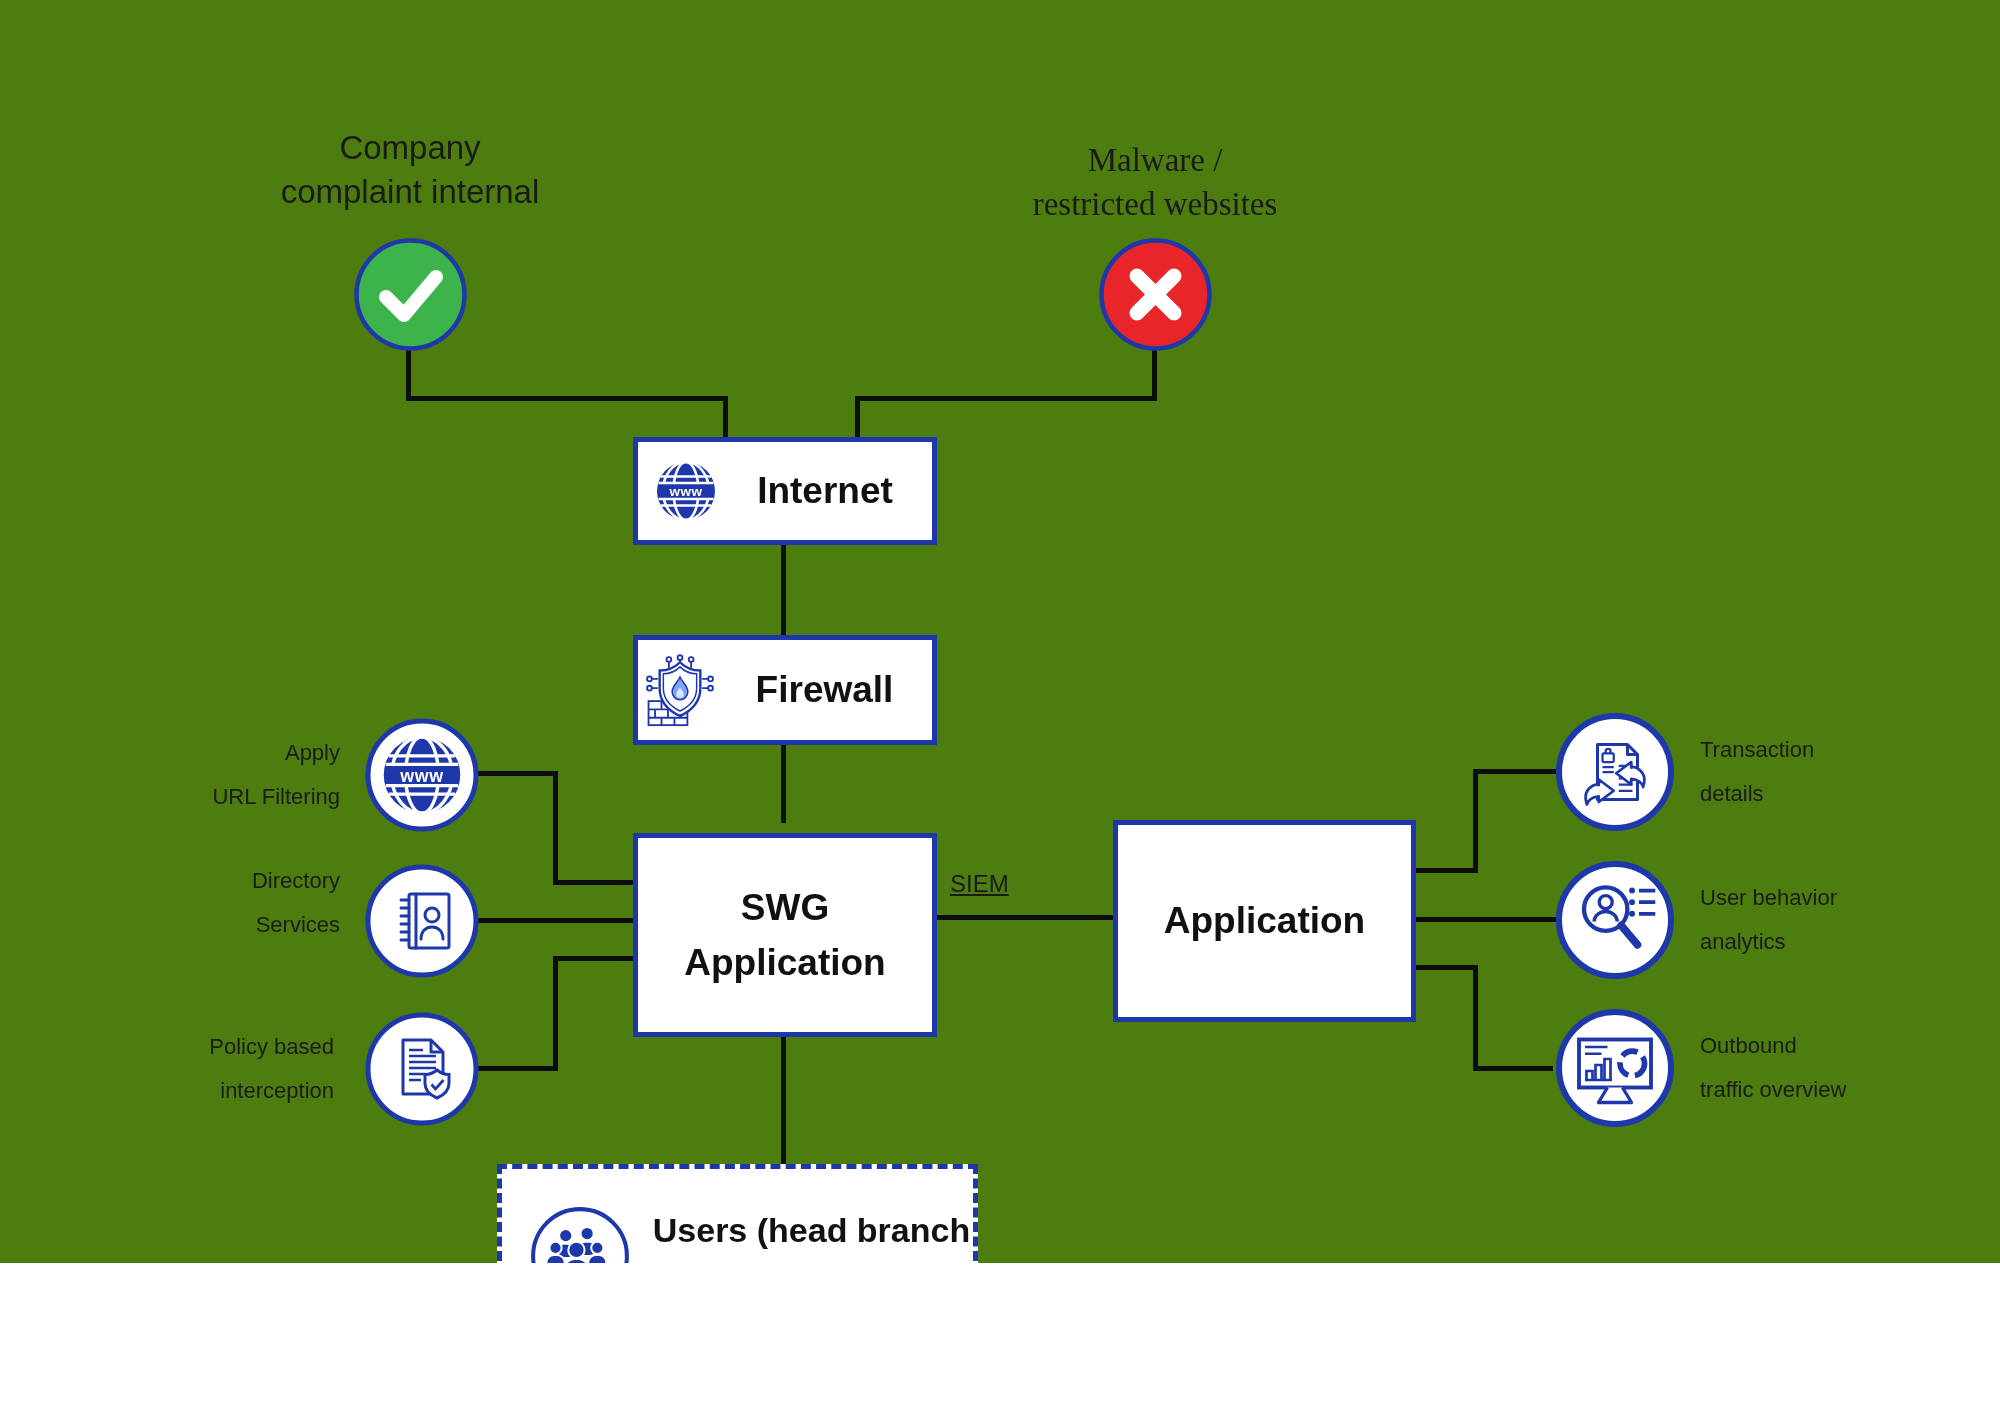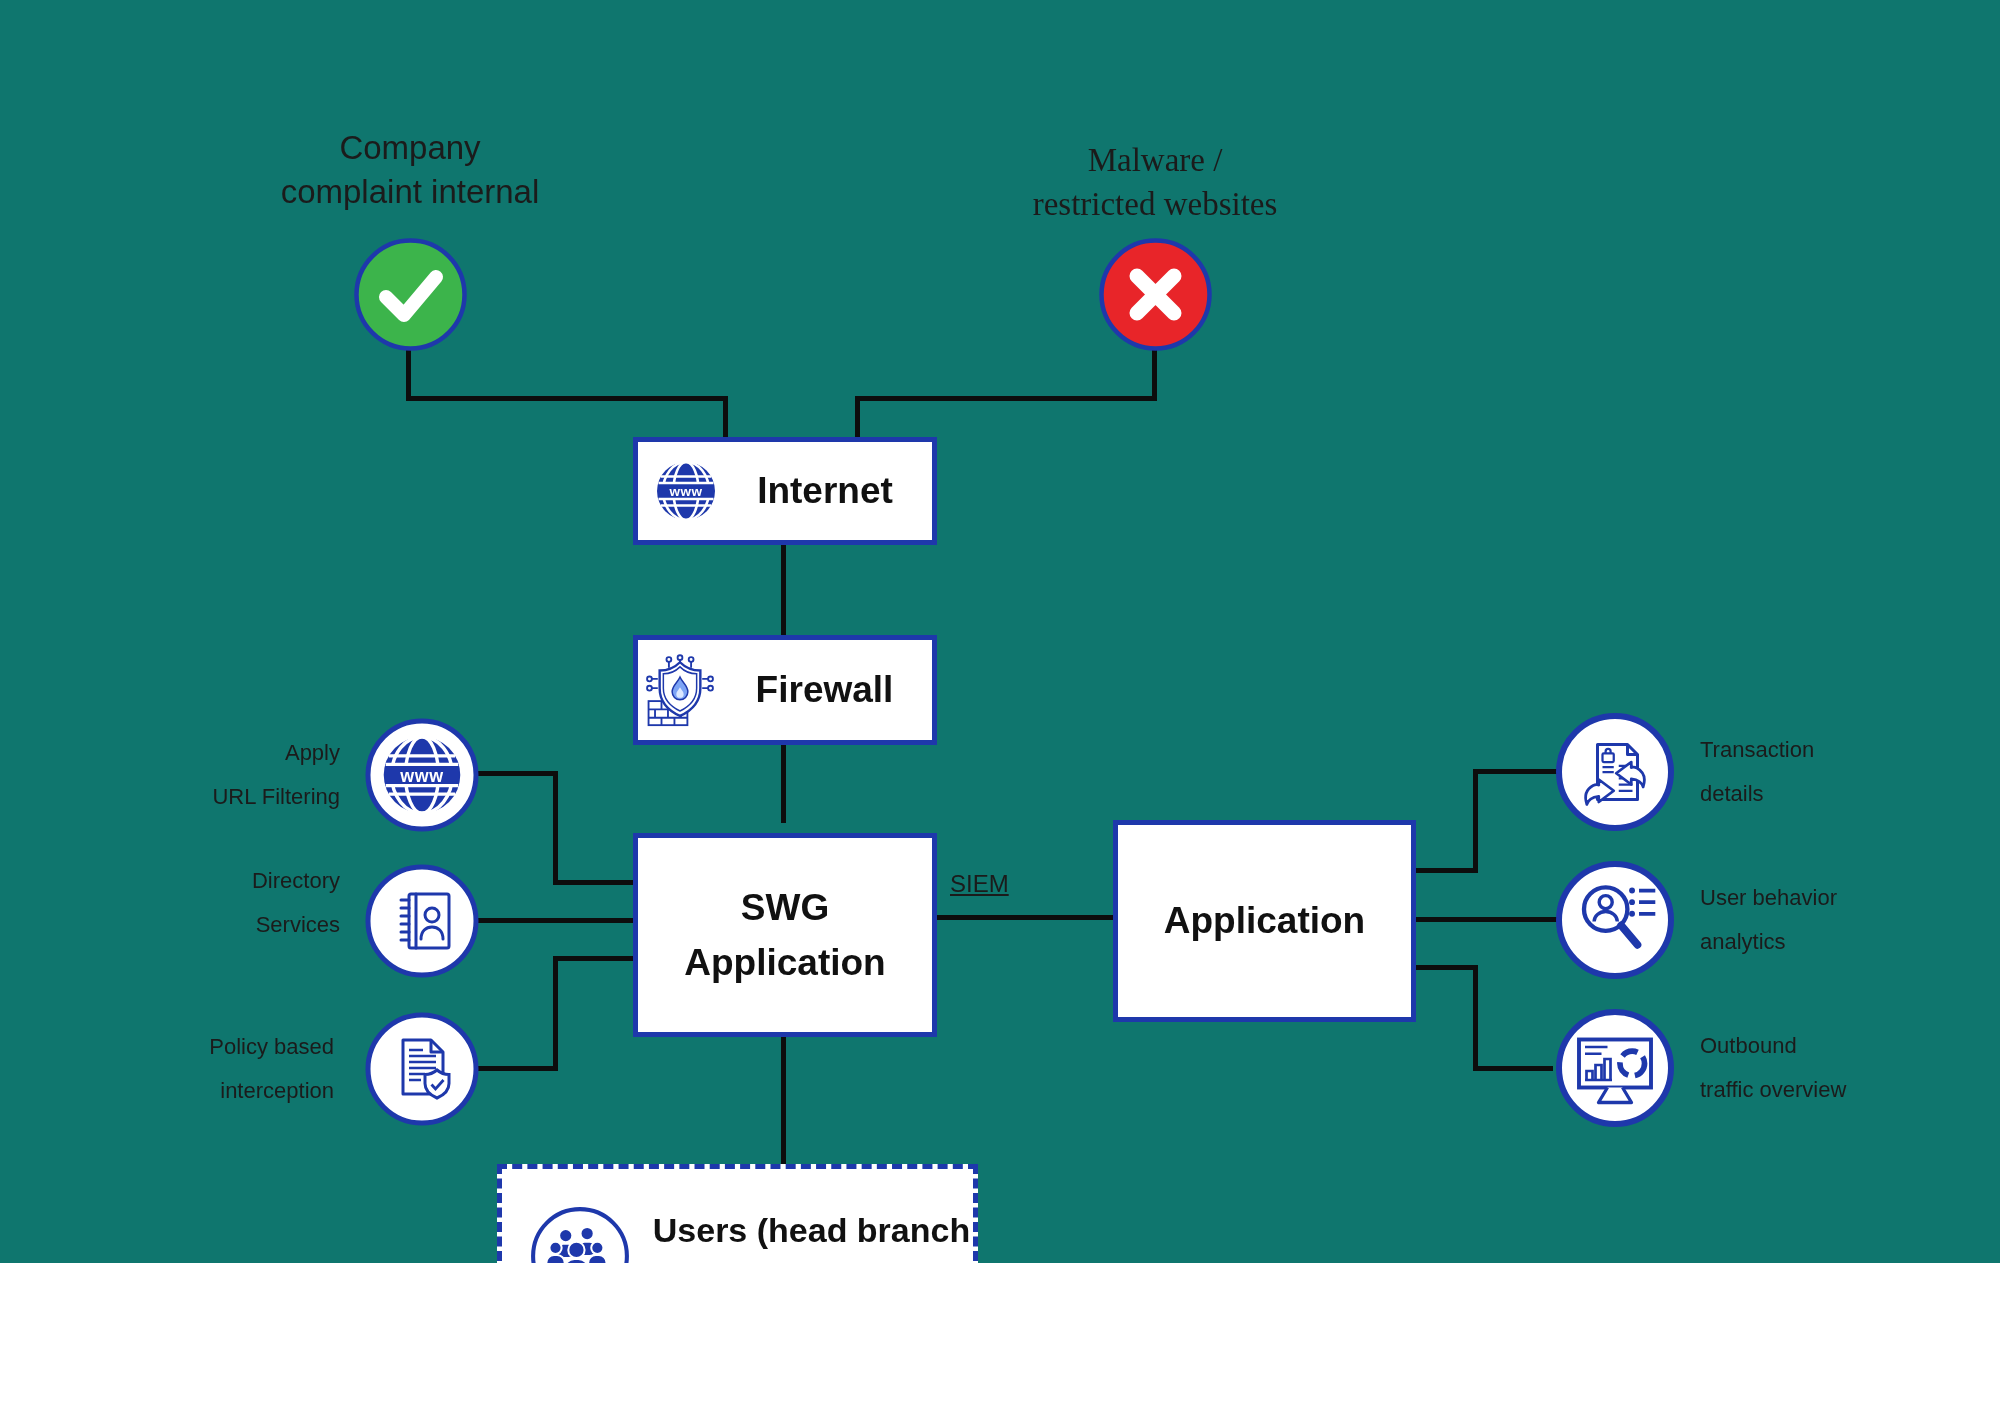--- a/index.html
+++ b/index.html
@@ -1,19 +1,19 @@
 <!DOCTYPE html>
 <html><head>
 <meta charset="utf-8">
 <style>
   html,body{margin:0;padding:0;background:#fff;}
   #canvas{
     position:relative;
     width:2000px;height:1263px;
-    background:#0f766e;
+    background:#4d7c0f;
     font-family:"Liberation Sans","DejaVu Sans",sans-serif;
     color:#1b1b1b;
     overflow:hidden;
   }
   .line{position:absolute;background:#0d0d0d;}
   .box{
     position:absolute;background:#fff;border:5px solid #1e38ab;
     box-sizing:border-box;display:flex;align-items:center;
   }
   .box .title{font-weight:bold;font-size:37px;color:#111;white-space:pre-line;text-align:center;line-height:1.5;}

